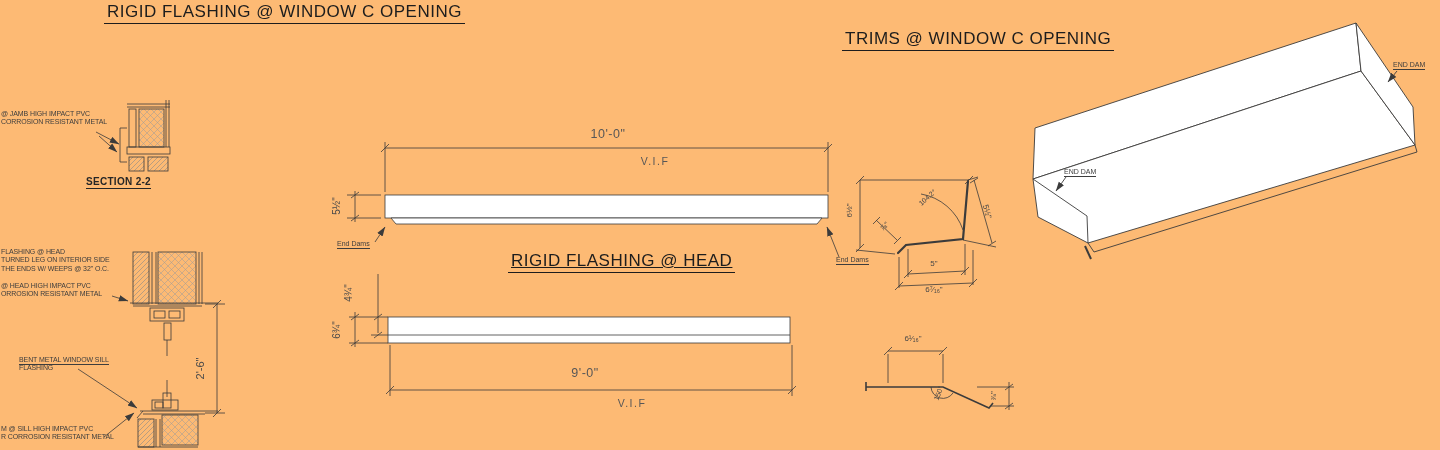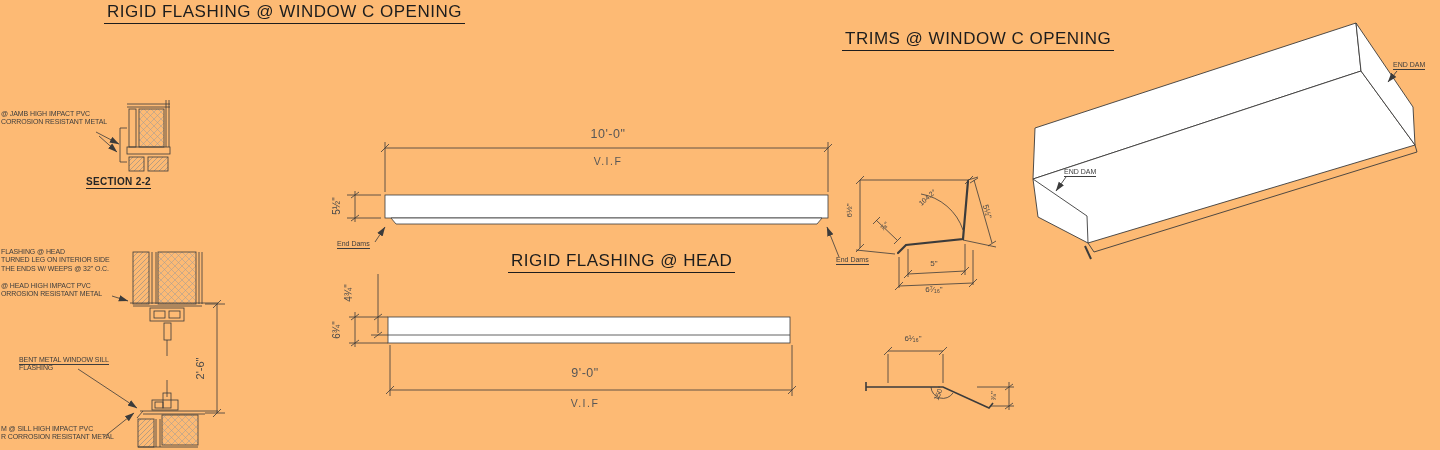--- a/index.html
+++ b/index.html
@@ -8,21 +8,21 @@
   svg{position:absolute;left:0;top:0;}
   .t{position:absolute;color:#3b3b3b;}
   .title{font-size:17px;color:#1d1d1d;letter-spacing:.5px;border-bottom:1.6px solid #1d1d1d;
          padding:0 3px 1px 3px;white-space:nowrap;}
   .sec{font-size:10px;font-weight:bold;color:#262626;border-bottom:1.3px solid #262626;
        padding-bottom:1px;letter-spacing:.3px;white-space:nowrap;}
   .note{font-size:7px;line-height:8.3px;color:#3d3d3d;white-space:nowrap;letter-spacing:-.1px;}
   .sm{font-size:7px;color:#3d3d3d;white-space:nowrap;}
   .ul{border-bottom:.9px solid #3d3d3d;padding-bottom:.5px;}
   .dimbig{font-size:12.5px;color:#575757;letter-spacing:.5px;text-align:center;white-space:nowrap;}
-  .vif{font-size:10.5px;color:#575757;letter-spacing:1.5px;text-align:center;white-space:nowrap;}
+  .vif{font-size:10.5px;color:#575757;letter-spacing:1.5px;text-align:center;white-space:nowrap;margin-left:47px;}
   .dimsm{font-size:8px;color:#484848;text-align:center;white-space:nowrap;}
   .dimmed{font-size:10px;color:#4a4a4a;text-align:center;white-space:nowrap;}
   .rot{display:flex;align-items:center;justify-content:center;}
 </style>
 </head>
 <body>
 
 <div class="canvas">
 
   <svg width="1440" height="450" viewBox="0 0 1440 450">
@@ -153,21 +153,21 @@
       <path d="M1094,252 L1417,152"></path>
       <path d="M1088,243 L1094,252 M1415,145 L1417,152"></path>
       <path d="M1085,246 L1091,259" stroke-width="2"></path>
       <path d="M1066,177 L1056,191" marker-end="url(#arr)"></path>
       <path d="M1397,71 L1388,82" marker-end="url(#arr)"></path>
     </g>
   </svg>
 
   <div class="t title" style="left:104px;top:2px;">RIGID FLASHING @ WINDOW C OPENING</div>
   <div class="t title" style="left:798px;top:29px;margin-left:44px;">TRIMS @ WINDOW C OPENING</div>
-  <div class="t title" style="left:508px;top:251px;">RIGID  FLASHING @ HEAD</div>
+  <div class="t title" style="left:508px;top:251px;text-decoration:underline;">RIGID  FLASHING @ HEAD</div>
   <div class="t sec" style="left:86px;top:176px;">SECTION 2-2</div>
 
   <div class="t note" style="left:1px;top:110px;">
     <div>@ JAMB HIGH IMPACT PVC</div>
     <div>CORROSION RESISTANT METAL</div>
   </div>
   <div class="t note" style="left:1px;top:248px;">
     <div>FLASHING @ HEAD</div>
     <div>TURNED LEG ON INTERIOR SIDE</div>
     <div>THE ENDS W/ WEEPS @ 32" O.C.</div>

